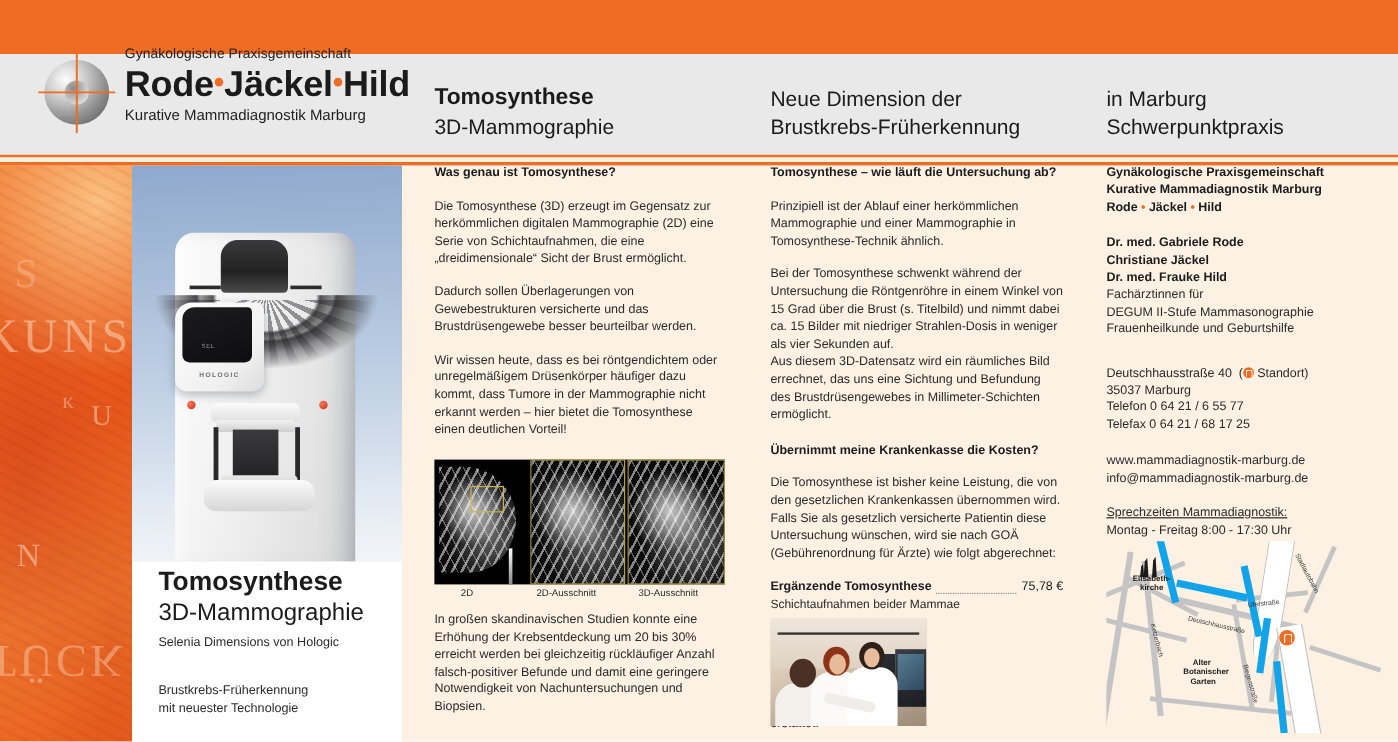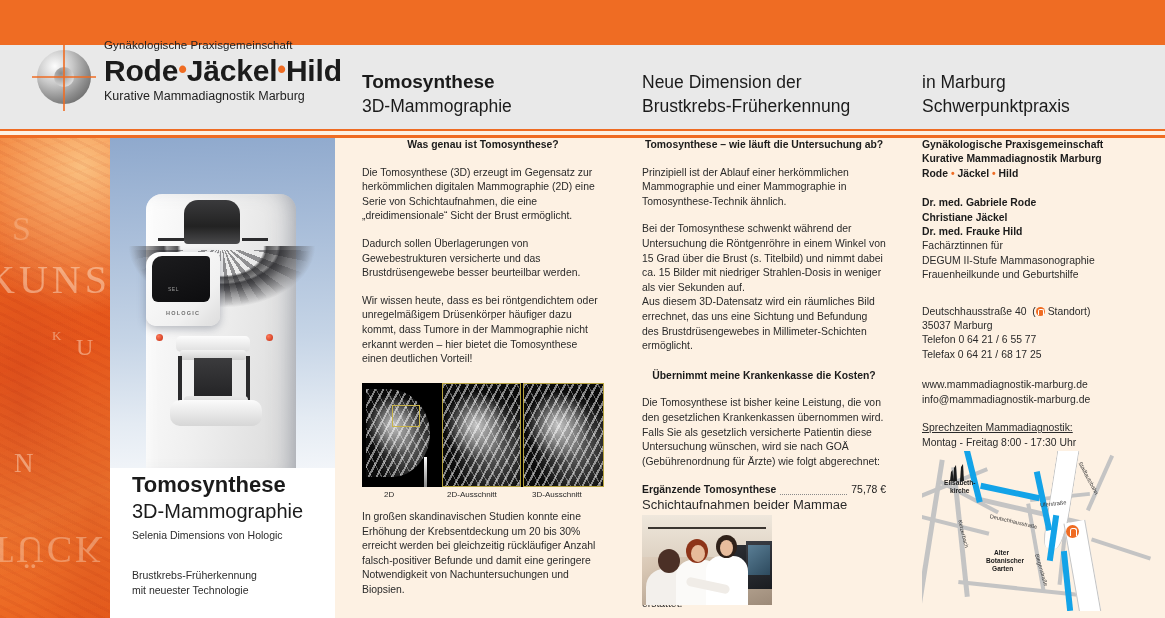--- a/index.html
+++ b/index.html
@@ -95,21 +95,21 @@
   .lc-sub   { position: absolute; left: 22px; top: 30px; font-size: 20px; color: #1b1b1b; line-height: 26px; }
   .lc-small { position: absolute; left: 22px; top: 60px; font-size: 10.5px; color: #2c2c2c; line-height: 15px; }
   .lc-foot  { position: absolute; left: 22px; top: 100px; font-size: 10.5px; color: #2c2c2c; line-height: 15px; }
 
   
   .content { position: absolute; left: 335px; top: 138px; width: 830px; height: 480px; background: #fdf1e3; }
   .col { position: absolute; top: 0; font-size: 10.4px; color: #2a2a2a; line-height: 14.6px; }
   #col-1 { left: 27px; width: 242px; }
   #col-2 { left: 307px; width: 244px; }
   #col-3 { left: 587px; width: 238px; }
-  .sec-h { font-size: 10.4px; font-weight: bold; color: #1b1b1b; line-height: 14.6px; text-align: center; }
+  .sec-h { font-size: 10.4px; font-weight: bold; color: #1b1b1b; line-height: 14.6px; }
   .para { margin-top: 13px; }
   .para.tight { margin-top: 0; }
 
   
   .mammo { position: absolute; left: 27px; top: 245px; width: 242px; height: 104px; background: #000; }
   .mammo .pane { position: absolute; top: 0; height: 104px; overflow: hidden; }
   .mammo .p1 { left: 0; width: 78px; }
   .mammo .p2 { left: 80px; width: 79px; border: 1px solid #b7a33e; }
   .mammo .p3 { left: 161px; width: 81px; border: 1px solid #b7a33e; }
   .tissue {
@@ -131,21 +131,21 @@
   .needle { position: absolute; left: 62px; top: 74px; width: 3px; height: 30px; background: linear-gradient(180deg,#fff,#888); }
   .mammo-labels { position: absolute; left: 27px; top: 352px; width: 242px; height: 14px; }
   .mammo-labels span { position: absolute; font-size: 8px; color: #2a2a2a; }
   .ml1 { left: 22px; } .ml2 { left: 85px; } .ml3 { left: 170px; }
 
   
   .price-row { display: flex; align-items: flex-end; margin-top: 14px; }
   .price-label { font-size: 10.4px; font-weight: bold; color: #1b1b1b; white-space: nowrap; }
   .price-dots { flex: 1; border-bottom: 1.4px dotted #8a8a8a; margin: 0 4px 3px 4px; height: 1px; }
   .price-value { font-size: 10.4px; color: #1b1b1b; white-space: nowrap; }
-  .price-sub { font-size: 13px; color: #2a2a2a; line-height: 12px; margin-top: 1px; }
+  .price-sub { font-size: 10px; color: #2a2a2a; line-height: 12px; margin-top: 1px; }
 
   
   .consult-photo { position: absolute; left: 307px; top: 377px; width: 130px; height: 90px; overflow: hidden;
      background: linear-gradient(160deg, #efe4d8 0%, #d8c7b4 40%, #9c8a78 100%); }
   .cp-wall { position: absolute; left: 0; top: 0; width: 130px; height: 42px; background: linear-gradient(180deg,#efe7dc,#ded2c3); }
   .cp-rail { position: absolute; left: 6px; top: 12px; width: 118px; height: 2px; background: #3a3530; }
   .cp-mon1 { position: absolute; left: 78px; top: 30px; width: 26px; height: 42px; background: linear-gradient(160deg,#2f3238,#15171b); }
   .cp-mon2 { position: absolute; left: 104px; top: 26px; width: 26px; height: 48px; background: linear-gradient(160deg,#3a3d44,#1a1c20); }
   .cp-mon-img { position: absolute; left: 106px; top: 30px; width: 22px; height: 30px; background: linear-gradient(140deg,#5a7e95,#2d4a5e); }
   .cp-p1-h { position: absolute; left: 16px; top: 34px; width: 22px; height: 24px; border-radius: 50%; background: #4b3026; }

